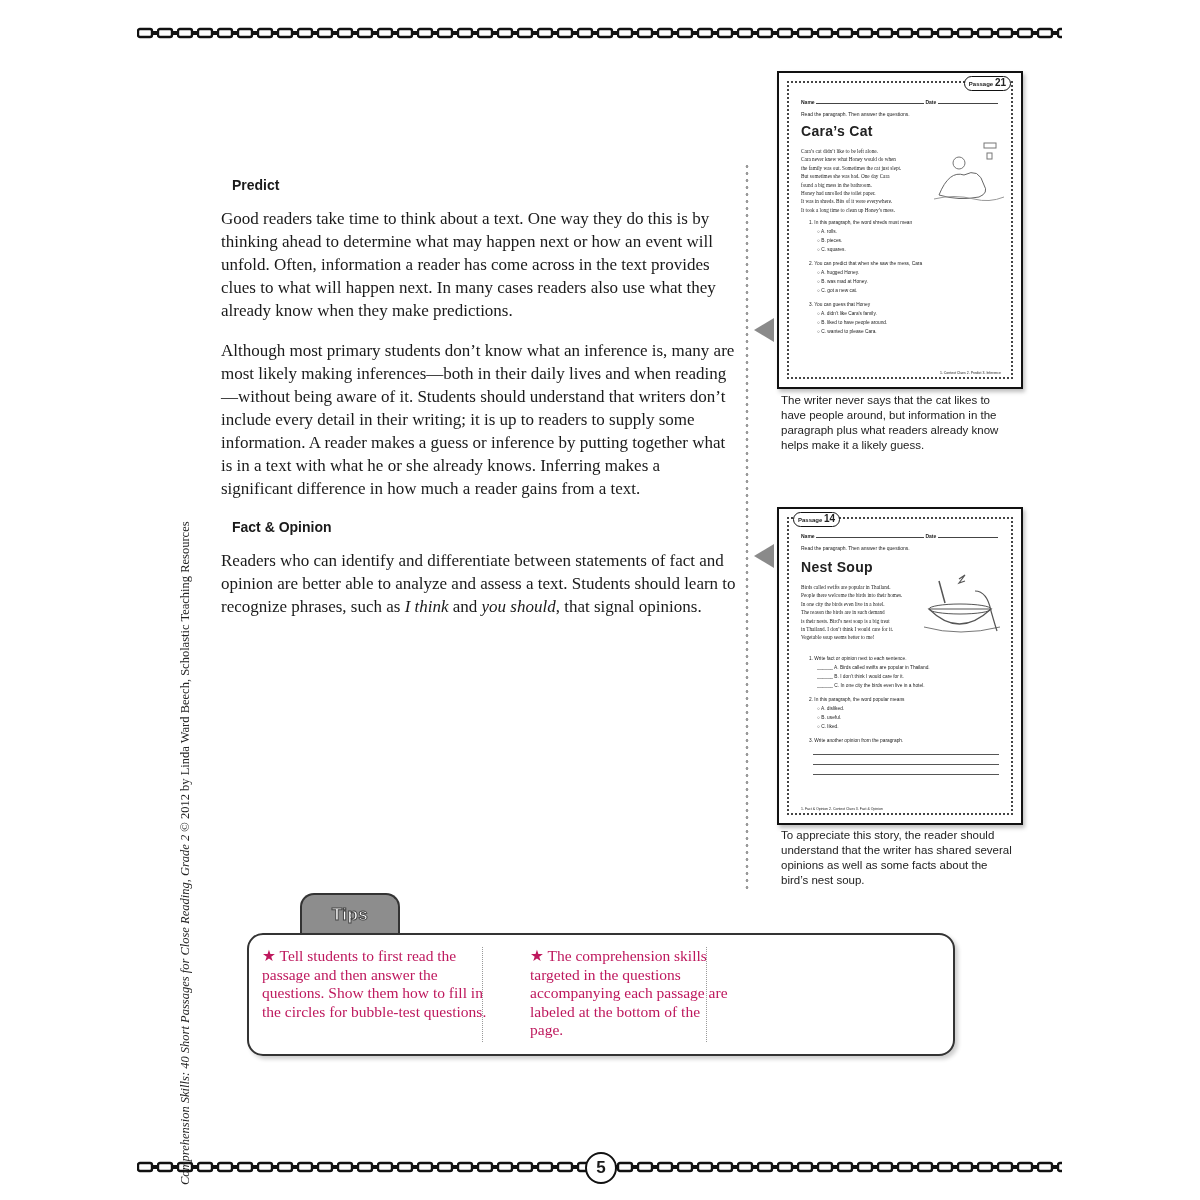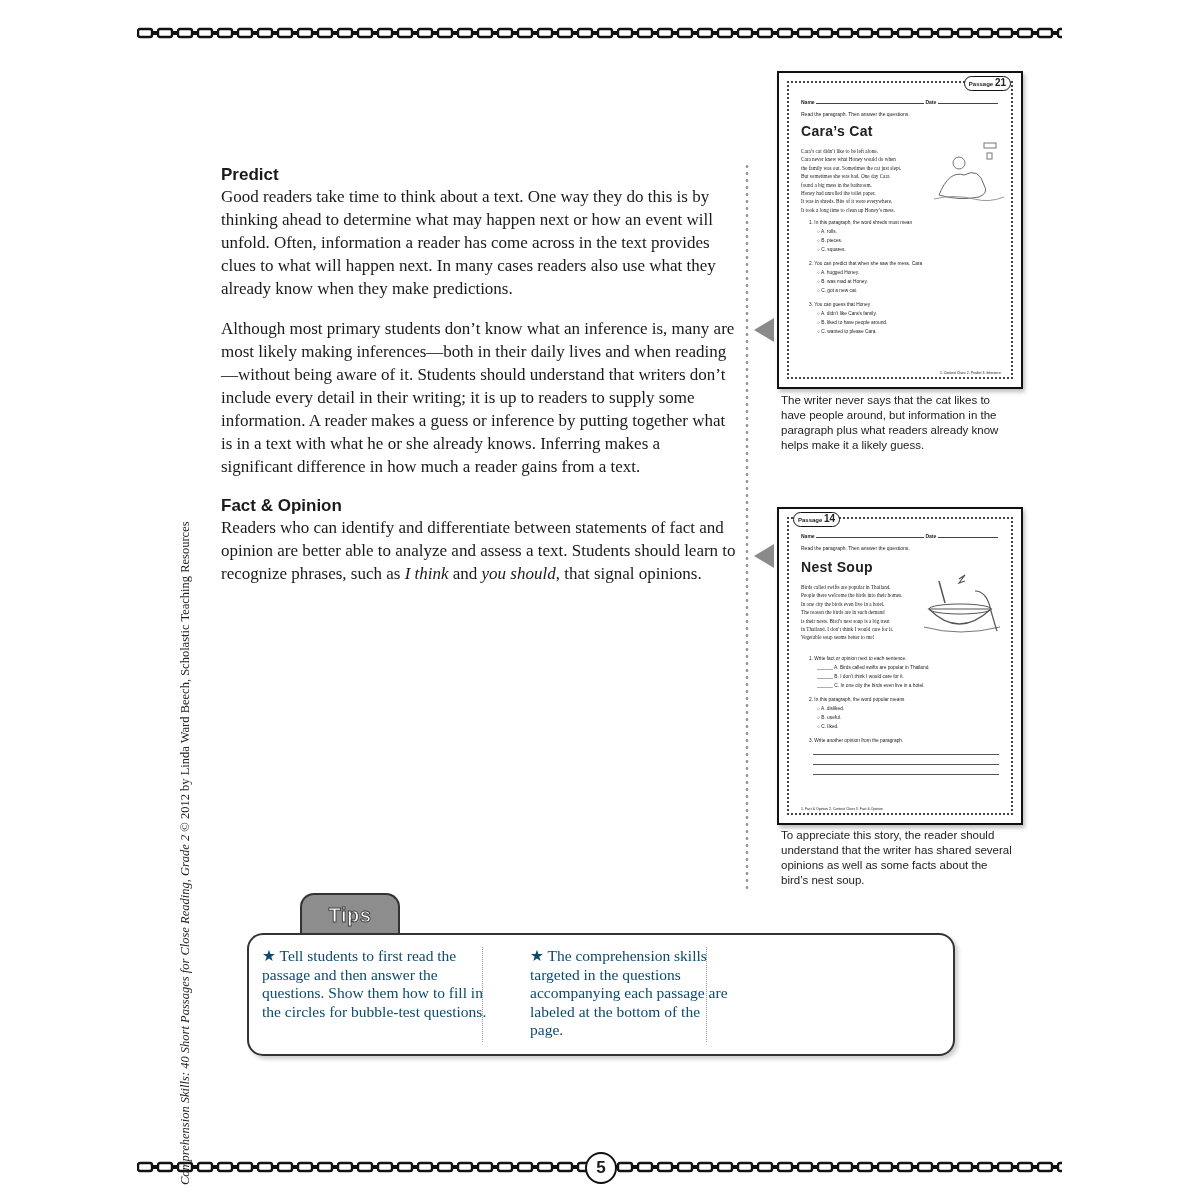--- a/index.html
+++ b/index.html
@@ -4,44 +4,44 @@
 <style>
   html, body { margin:0; padding:0; background:#ffffff; }
   body { width:1200px; height:1200px; position:relative; overflow:hidden; font-family:"Liberation Serif", serif; color:#1a1a1a; }
   .chain { position:absolute; left:137px; width:925px; height:14px; }
   .chain-top { top:26px; }
   .chain-bottom { top:1160px; }
   .page-num { position:absolute; left:585px; top:1152px; width:28px; height:28px; border:2px solid #111; border-radius:50%; background:#fff; font-family:"Liberation Sans", sans-serif; font-weight:bold; font-size:17px; text-align:center; line-height:28px; }
   .side-credit { position:absolute; left:178px; top:1185px; transform-origin:0 0; transform:rotate(-90deg); white-space:nowrap; font-size:12.5px; color:#222; }
   .side-credit i { font-style:italic; }
   .main { position:absolute; left:221px; top:164px; width:515px; }
-  .section h2 { font-family:"Liberation Sans", sans-serif; font-weight:bold; font-size:17px; margin:0; line-height:21px; }
+  .section h2 { font-family:"Liberation Sans", sans-serif; font-weight:bold; font-size:14px; margin:11px; line-height:21px; }
   .section p { margin:0; font-size:17px; line-height:23px; }
   .section { margin-bottom:17px; }
   .dotline { position:absolute; left:745px; top:163px; width:4px; height:727px; background-image:radial-gradient(circle, #9a9a9a 1.3px, transparent 1.6px); background-size:4px 7px; background-repeat:repeat-y; }
   .pointer { position:absolute; width:0; height:0; border-top:12px solid transparent; border-bottom:12px solid transparent; border-right:20px solid #8a8a8a; }
   .thumb { position:absolute; background:#fff; border:2px solid #111; box-shadow:2px 3px 4px rgba(0,0,0,0.25); font-family:"Liberation Sans", sans-serif; color:#222; overflow:hidden; }
   .thumb .inner { position:absolute; left:8px; right:8px; top:8px; bottom:8px; border:2px dotted #444; }
   .thumb .tag { position:absolute; background:#fff; border:1.5px solid #111; border-radius:8px; font-size:6px; font-weight:bold; padding:0 4px; line-height:11px; }
   .thumb .tag b { font-size:10px; }
   .thumb .nm { position:absolute; left:22px; right:22px; font-size:5px; }
   .thumb .nm .ln { display:inline-block; border-bottom:0.8px solid #444; }
   .thumb .instr { position:absolute; left:22px; font-size:5px; }
   .thumb .ttl { position:absolute; left:22px; font-size:14px; font-weight:bold; letter-spacing:0.3px; }
   .thumb .story { position:absolute; left:22px; width:130px; font-family:"Liberation Serif", serif; font-size:5.2px; line-height:8.4px; }
   .thumb .qs { position:absolute; left:30px; right:22px; font-size:4.8px; line-height:9px; }
   .thumb .qs .q { margin-top:5px; }
   .thumb .qs .o { padding-left:8px; }
   .thumb .foot { position:absolute; font-size:3.5px; }
   .thumb .art { position:absolute; }
   .caption { position:absolute; font-family:"Liberation Sans", sans-serif; font-size:11.5px; line-height:15px; color:#222; width:235px; }
   .tips-tab { position:absolute; left:300px; top:893px; width:96px; height:44px; background:#8d8d8d; border:2px solid #333; border-bottom:none; border-radius:14px 14px 0 0; }
-  .tips-tab span { display:block; text-align:center; font-family:"Liberation Sans", sans-serif; font-weight:bold; font-size:20px; color:#fff; line-height:40px; -webkit-text-stroke:1px #444; letter-spacing:0.5px; }
+  .tips-tab span { display:block; text-align:center; font-family:"Liberation Sans", sans-serif; font-weight:bold; font-size:17px; color:#fff; line-height:40px; -webkit-text-stroke:1px #444; letter-spacing:0.5px; }
   .tips-box { position:absolute; left:247px; top:933px; width:704px; height:119px; border:2px solid #333; border-radius:16px; background:#fff; box-shadow:3px 3px 4px rgba(0,0,0,0.2); }
-  .tip { position:absolute; top:12px; font-size:15.5px; line-height:18.5px; color:#0c4a6e; }
+  .tip { position:absolute; top:12px; font-size:15.5px; line-height:18.5px; color:#be185d; }
   .tip-sep { position:absolute; top:12px; height:95px; border-left:1.5px dotted #999; }
 </style>
 </head>
 <body>
 
 <svg class="chain chain-top" viewBox="0 0 925 14" preserveAspectRatio="none">
   <defs>
     <pattern id="chainpat" x="0" y="0" width="20" height="14" patternUnits="userSpaceOnUse">
       <rect x="1" y="3" width="14" height="8" rx="2" fill="#fff" stroke="#111" stroke-width="2.4"></rect>
       <rect x="14" y="5" width="6" height="4" fill="#111"></rect>

